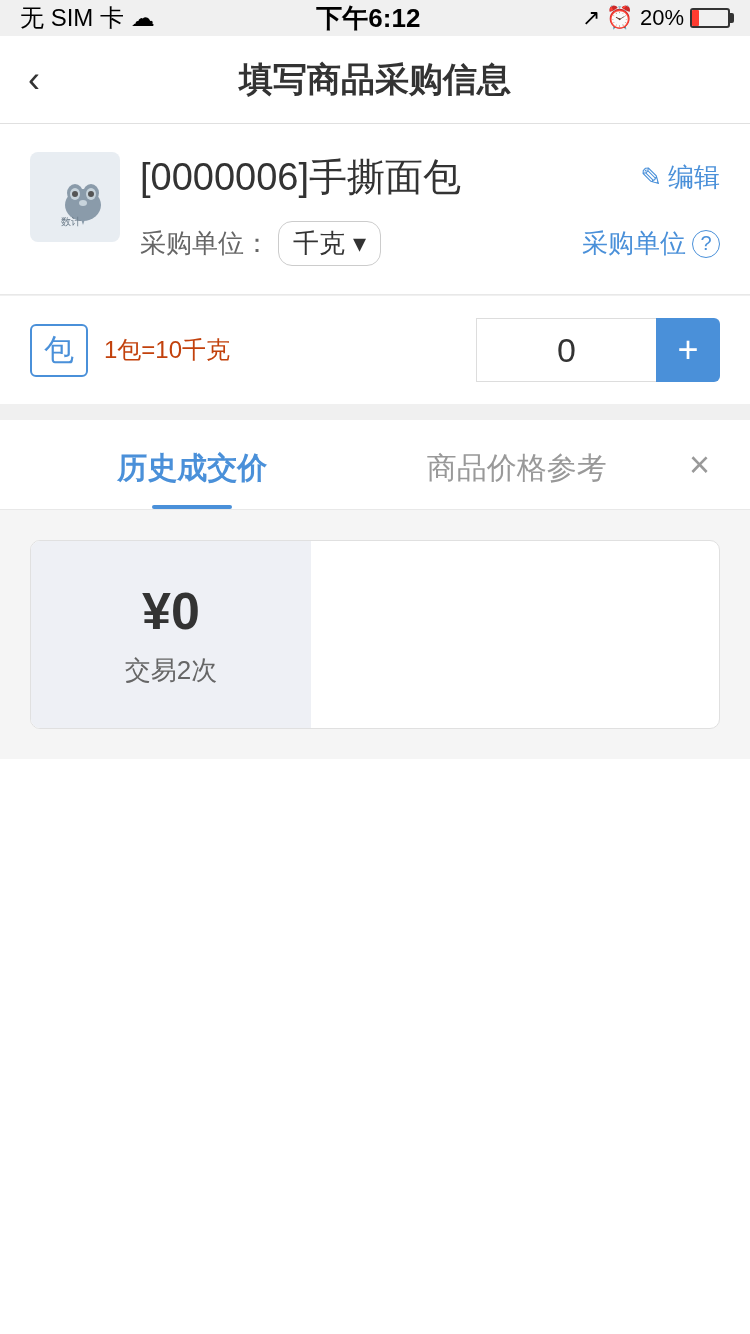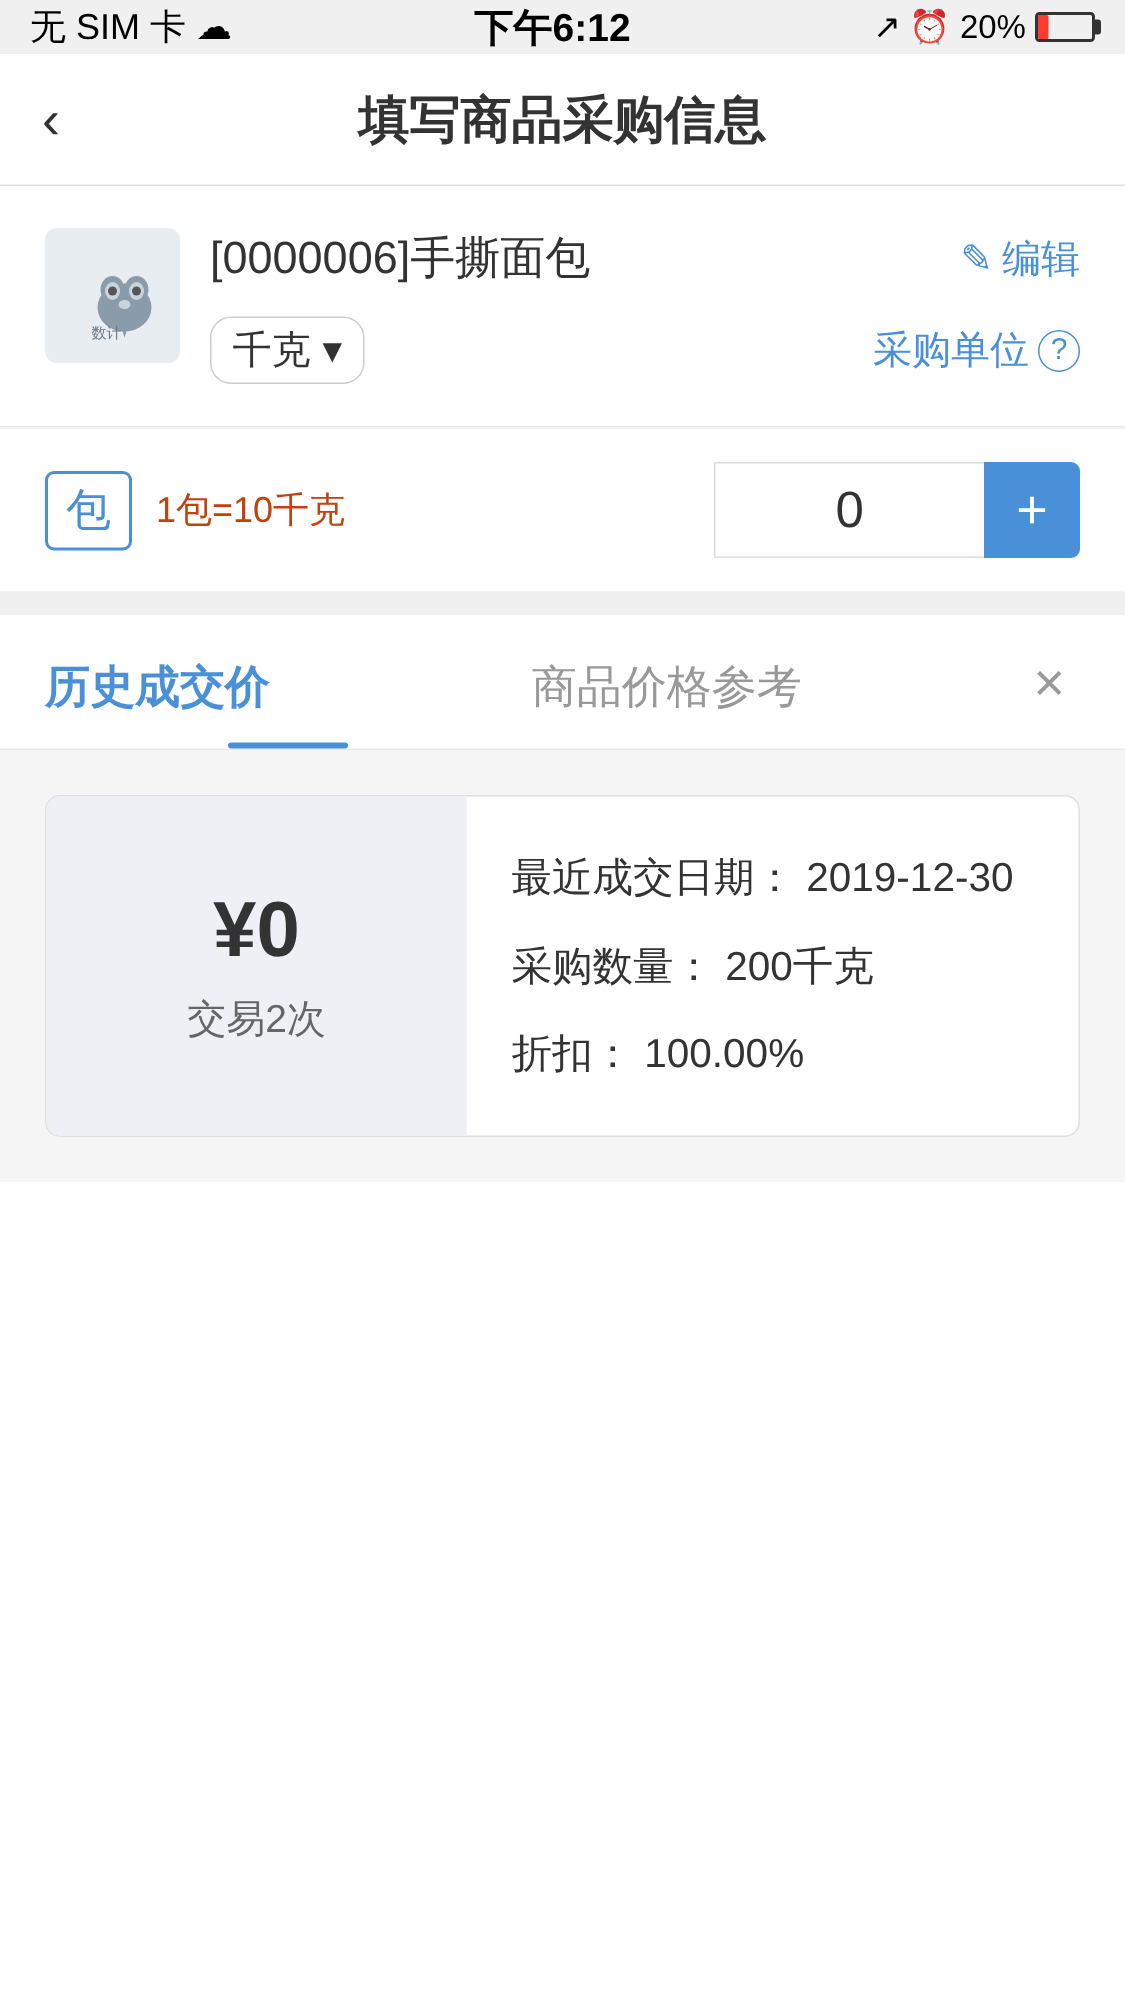--- a/index.html
+++ b/index.html
@@ -107,21 +107,21 @@
     .product-info {
       flex: 1;
     }
     .product-name-row {
       display: flex;
       justify-content: space-between;
       align-items: center;
       margin-bottom: 18px;
     }
     .product-name {
-      font-size: 30px;
+      font-size: 38px;
       font-weight: 500;
       color: #333;
     }
     .edit-btn {
       font-size: 26px;
       color: #4a90d9;
       display: flex;
       align-items: center;
       gap: 6px;
       cursor: pointer;
@@ -226,21 +226,21 @@
       padding: 0 30px;
       border-bottom: 1px solid #e8e8e8;
       position: relative;
     }
     .tabs-row {
       display: flex;
       flex: 1;
     }
     .tab-item {
       flex: 1;
-      text-align: left;
+      text-align: center;
       padding: 28px 0 20px;
       font-size: 30px;
       color: #999;
       cursor: pointer;
       position: relative;
     }
     .tab-item.active {
       color: #4a90d9;
       font-weight: 600;
     }
@@ -351,20 +351,21 @@
   <div class="product-info">
     <div class="product-name-row">
       <div class="product-name">[0000006]手撕面包</div>
       <div class="edit-btn">
         <span>✎</span>
         <span>编辑</span>
       </div>
     </div>
     <div class="purchase-unit-row">
       <div style="display:flex;align-items:center;gap:8px;">
+        <span class="unit-label">采购单位：</span>
         <div class="unit-select">
           <span>千克</span>
           <span>▾</span>
         </div>
       </div>
       <div class="price-ref-btn">
         <span>采购单位</span>
         <span style="border:1px solid #4a90d9;border-radius:50%;width:28px;height:28px;display:inline-flex;align-items:center;justify-content:center;font-size:20px;">?</span>
       </div>
     </div>
@@ -395,29 +396,15 @@
     </div>
   </div>
   <div class="close-tab-btn">×</div>
 </div>
 
 <div class="history-card">
   <div class="history-left">
     <div class="history-price">¥0</div>
     <div class="history-times">交易2次</div>
   </div>
-  <div class="history-right">
-    <div class="history-detail-row">
-      <span>最近成交日期：</span>
-      <span>2019-12-30</span>
-    </div>
-    <div class="history-detail-row">
-      <span>采购数量：</span>
-      <span>200千克</span>
-    </div>
-    <div class="history-detail-row">
-      <span>折扣：</span>
-      <span>100.00%</span>
-    </div>
-  </div>
 </div>
 
 <div class="bottom-space"></div>
 
 </body></html>

